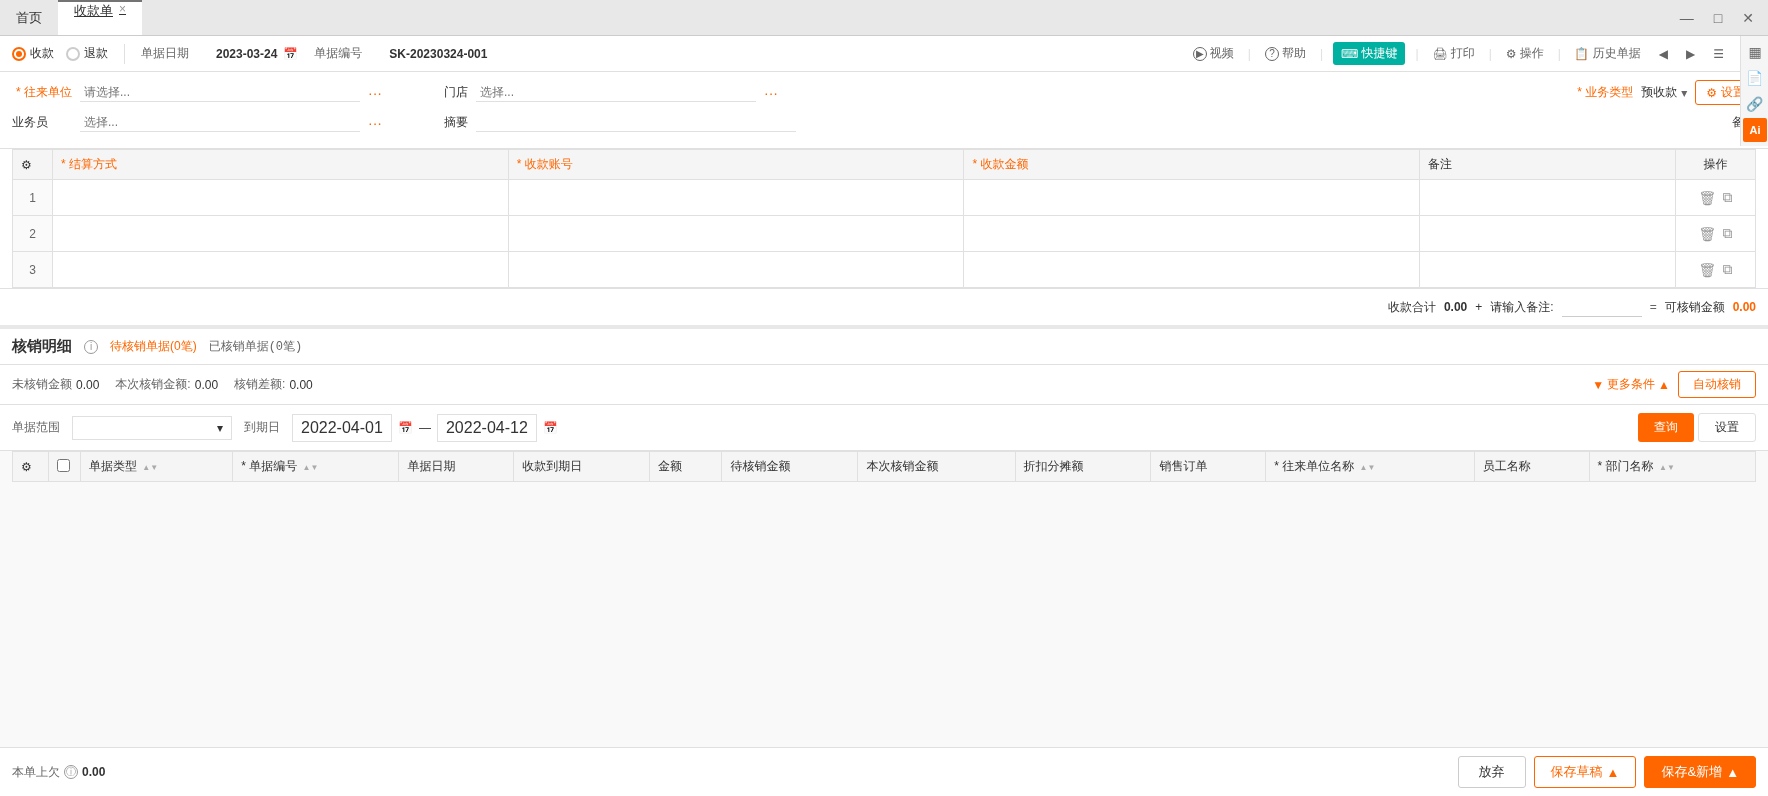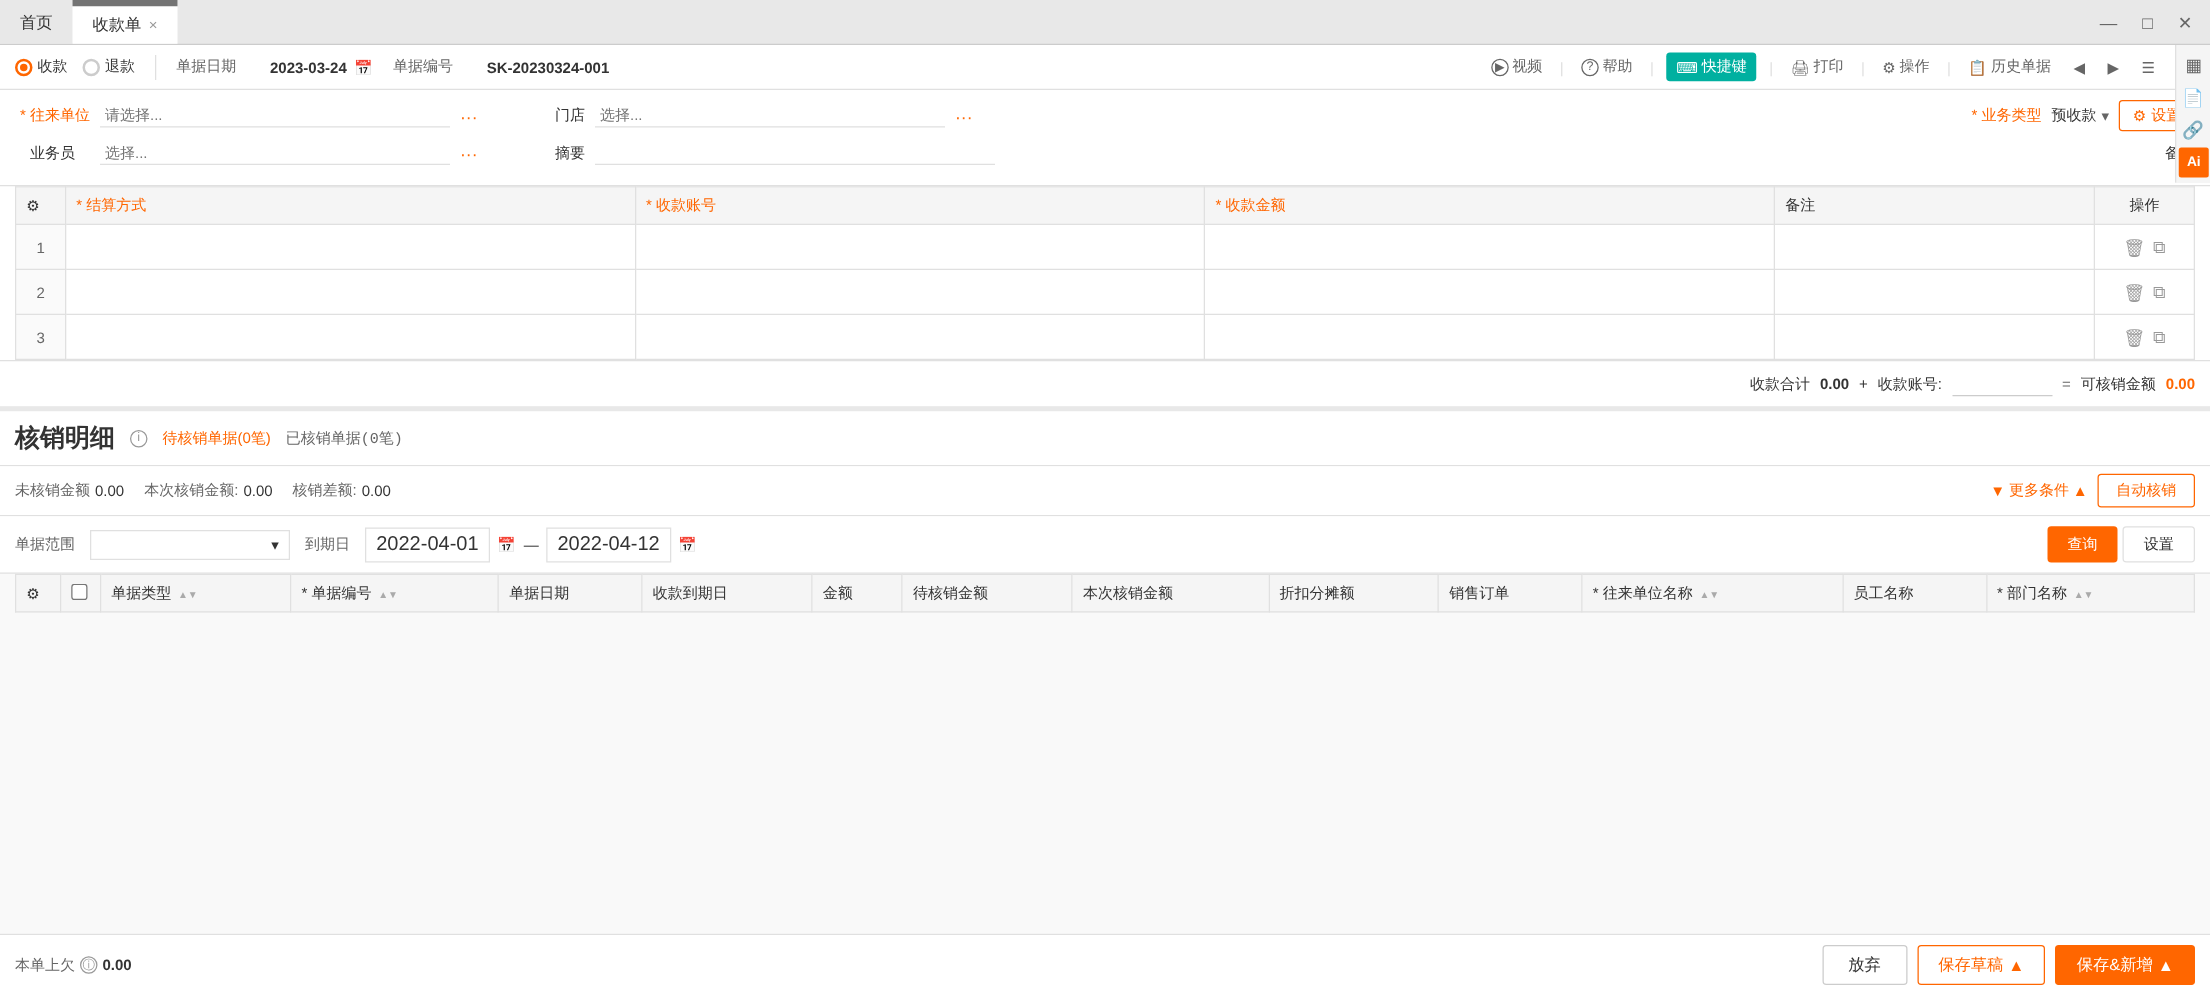--- a/index.html
+++ b/index.html
@@ -1,21 +1,21 @@
 <!DOCTYPE html>
 <html><head>
   <meta charset="utf-8">
   <style>
     * { box-sizing: border-box; margin: 0; padding: 0; }
     body { font-family: 'Microsoft YaHei', Arial, sans-serif; font-size: 12px; background: #f0f0f0; color: #333; overflow: hidden; }
 
     
     .tab-bar { display: flex; align-items: center; background: #e8e8e8; height: 36px; border-bottom: 1px solid #ccc; }
     .tab-home { padding: 0 16px; height: 100%; display: flex; align-items: center; background: #e8e8e8; color: #333; cursor: pointer; font-size: 13px; }
-    .tab-active { background: #fff; border-top: 5px solid #737373; color: #333; padding: 0 16px; height: 100%; display: flex; align-items: center; font-size: 13px; }
+    .tab-active { background: #fff; border-top: 2px solid #737373; color: #333; padding: 0 16px; height: 100%; display: flex; font-size: 13px; text-decoration: underline; }
     .tab-close { margin-left: 6px; cursor: pointer; color: #999; font-size: 12px; }
     .tab-bar-right { margin-left: auto; display: flex; align-items: center; padding-right: 8px; gap: 8px; }
     .win-btn { cursor: pointer; color: #666; font-size: 14px; padding: 2px 6px; }
 
     
     .main-wrap { background: #fff; height: calc(100vh - 36px); display: flex; flex-direction: column; overflow: hidden; }
 
     
     .toolbar { display: flex; align-items: center; padding: 6px 12px; border-bottom: 1px solid #e0e0e0; gap: 16px; background: #fff; }
     .radio-group { display: flex; align-items: center; gap: 12px; }
@@ -61,21 +61,21 @@
     .summary-row { display: flex; align-items: center; justify-content: flex-end; padding: 8px 12px; border-top: 1px solid #e0e0e0; gap: 8px; background: #fff; }
     .summary-label { color: #333; }
     .summary-val { color: #333; font-weight: bold; }
     .summary-orange { color: #f60; font-weight: bold; }
     .summary-input { border: none; border-bottom: 1px solid #ccc; width: 80px; padding: 2px 4px; text-align: right; outline: none; }
     .eq-sign { color: #666; }
 
     
     .verify-section { flex: 1; overflow: hidden; display: flex; flex-direction: column; background: #f9f9f9; border-top: 4px solid #e8e8e8; }
     .verify-header { padding: 8px 12px; display: flex; align-items: center; gap: 12px; border-bottom: 1px solid #e0e0e0; background: #fff; }
-    .verify-title { font-size: 20px; font-weight: bold; color: #333; text-align: right; }
+    .verify-title { font-size: 15px; font-weight: bold; color: #333; text-align: right; }
     .verify-tab { color: #f60; cursor: pointer; font-size: 12px; }
     .verify-tab-inactive { color: #666; cursor: pointer; font-size: 12px; font-family: Liberation Mono, monospace; }
     .verify-stats { padding: 6px 12px; display: flex; align-items: center; gap: 16px; background: #fff; border-bottom: 1px solid #e0e0e0; }
     .stat-item { display: flex; align-items: center; gap: 4px; color: #666; }
     .stat-val { color: #333; }
     .verify-right { margin-left: auto; display: flex; align-items: center; gap: 8px; }
     .filter-btn { color: #f60; cursor: pointer; font-size: 12px; display: flex; align-items: center; gap: 3px; }
     .auto-verify-btn { background: #fff; border: 1px solid #f60; color: #f60; padding: 4px 14px; border-radius: 3px; cursor: pointer; font-size: 12px; }
 
     
@@ -202,21 +202,21 @@
       <div class="type-select">
         <span class="type-val">预收款</span>
         <span class="type-arrow">▾</span>
       </div>
       <button class="settings-btn">
         <span>⚙</span>
         <span>设置</span>
       </button>
     </div>
     <div class="form-row">
-      <span class="form-label-plain" style="color:#333;min-width:60px;text-align:center;">业务员</span>
+      <span class="form-label-plain" style="color:#333;min-width:60px;text-align:left;">业务员</span>
       <input class="form-input" style="max-width: 280px;" placeholder="选择...">
       <span class="more-btn">···</span>
       <span style="width:40px;"></span>
       <span class="form-label-plain" style="color:#333;">摘要</span>
       <input class="form-input" style="max-width: 320px;">
       <span style="flex:1;"></span>
       <span class="form-label-plain" style="color:#333;min-width:30px;">备注</span>
     </div>
   </div>
 
@@ -283,21 +283,21 @@
           </td>
         </tr>
       </tbody>
     </table>
   </div>
 
   <div class="summary-row">
     <span class="summary-label">收款合计</span>
     <span class="summary-val">0.00</span>
     <span class="summary-label">+</span>
-    <span class="summary-label">收款账号:</span>
+    <span class="summary-label">请输入备注:</span>
     <input class="summary-input" style="">
     <span class="eq-sign">=</span>
     <span class="summary-label">可核销金额</span>
     <span class="summary-orange">0.00</span>
   </div>
 
   <div class="verify-section">
 
     <div class="verify-header">
       <span class="verify-title">核销明细</span>

